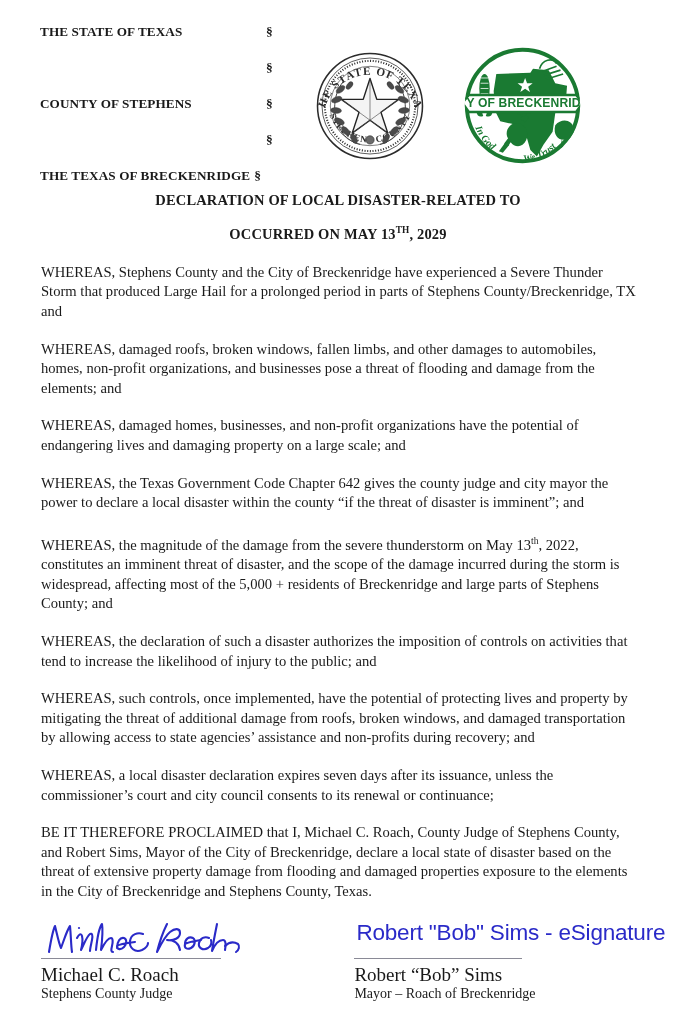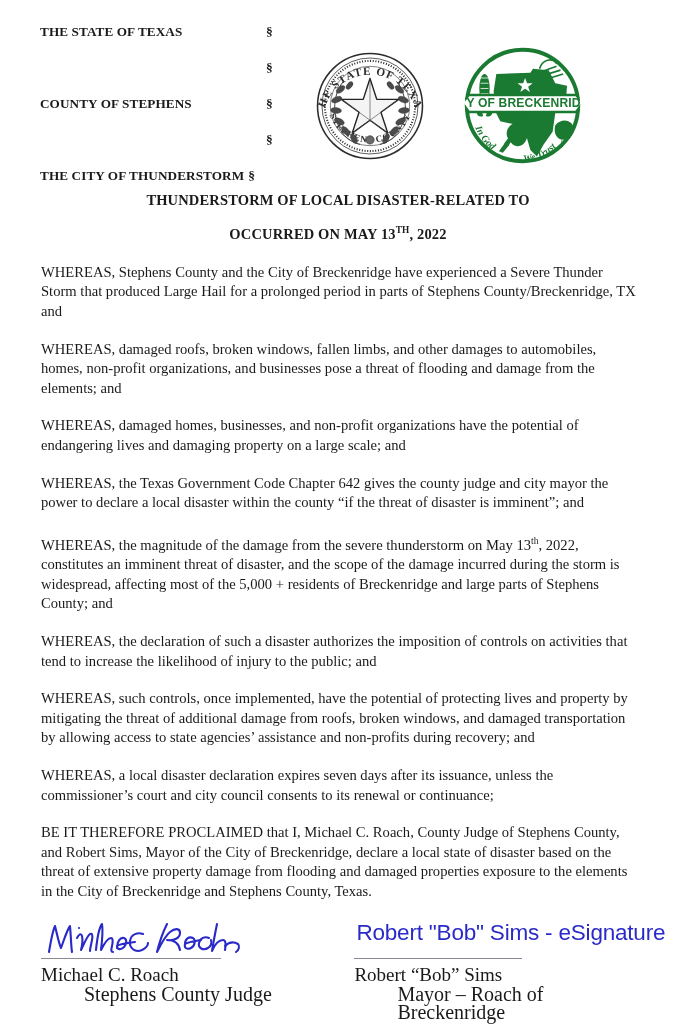--- a/index.html
+++ b/index.html
@@ -139,23 +139,22 @@
     width: 180px;
     margin-top: 0px;
   }
   .sig-rule.wide { width: 168px; }
   .sig-name {
     font-size: 19px;
     line-height: 18.6px;
     margin-top: 7px;
   }
   .sig-role {
-    font-size: 20px;
+    font-size: 14px;
     line-height: 18.6px;
-    margin-left: 43px;
   }
 </style>
 </head>
 <body>
 
 <div class="header">
 
   <div class="parties">
 
     <div class="party-row">
@@ -170,21 +169,21 @@
     <div class="party-row">
       <span class="party-name">COUNTY OF STEPHENS</span>
       <span class="party-sec">§</span>
     </div>
 
     <div class="party-row">
       <span class="sec-only">§</span>
     </div>
 
     <div class="party-row">
-      <span class="party-name">THE CITY OF THUNDERSTORM</span>
+      <span class="party-name">THE TEXAS OF BRECKENRIDGE</span>
       <span class="sec-inline">§</span>
     </div>
 
   </div>
 
   <div class="seals">
 
     <svg class="seal-tx" viewBox="0 0 200 200">
       <defs>
         <path id="arcTop" d="M 28 108 A 74 74 0 0 1 172 108" fill="none"></path>
@@ -281,22 +280,22 @@
       </text>
       <text font-family="'Liberation Serif',serif" font-size="15" font-weight="bold" fill="#1a7a32" font-style="italic">
         <textPath href="#mottoR" startOffset="30%" text-anchor="middle">We Trust</textPath>
       </text>
     </svg>
 
   </div>
 </div>
 
 <div class="titles">
-  <div class="title-line">THUNDERSTORM OF LOCAL DISASTER-RELATED TO</div>
-  <div class="title-line"><span>OCCURRED ON MAY 13</span><sup>TH</sup><span>, 2022</span></div>
+  <div class="title-line">DECLARATION OF LOCAL DISASTER-RELATED TO</div>
+  <div class="title-line"><span>OCCURRED ON MAY 13</span><sup>TH</sup><span>, 2029</span></div>
 </div>
 
 <div class="body-wrap">
   <p class="para">WHEREAS,  Stephens County and the City of Breckenridge have experienced a Severe Thunder Storm that produced Large Hail for a prolonged period in parts of Stephens County/Breckenridge, TX and</p>
   <p class="para">WHEREAS, damaged roofs, broken windows, fallen limbs, and other damages to automobiles, homes, non-profit organizations, and businesses pose a threat of flooding and damage from the elements; and</p>
   <p class="para">WHEREAS, damaged homes, businesses, and non-profit organizations have the potential of endangering lives and damaging property on a large scale; and</p>
   <p class="para">WHEREAS, the Texas Government Code Chapter 642 gives the county judge and city mayor the power to declare a local disaster within the county “if the threat of disaster is imminent”; and</p>
   <p class="para"><span>WHEREAS, the magnitude of the damage from the severe thunderstorm on May 13</span><sup>th</sup><span>, 2022, constitutes an imminent threat of disaster, and the scope of the damage incurred during the storm is widespread, affecting most of the 5,000 + residents of Breckenridge and large parts of Stephens County; and</span></p>
   <p class="para">WHEREAS, the declaration of such a disaster authorizes the imposition of controls on activities that tend to increase the likelihood of injury to the public; and</p>
   <p class="para">WHEREAS, such controls, once implemented, have the potential of protecting lives and property by mitigating the threat of additional damage from roofs, broken windows, and damaged transportation by allowing access to state agencies’ assistance and non-profits during recovery; and</p>

